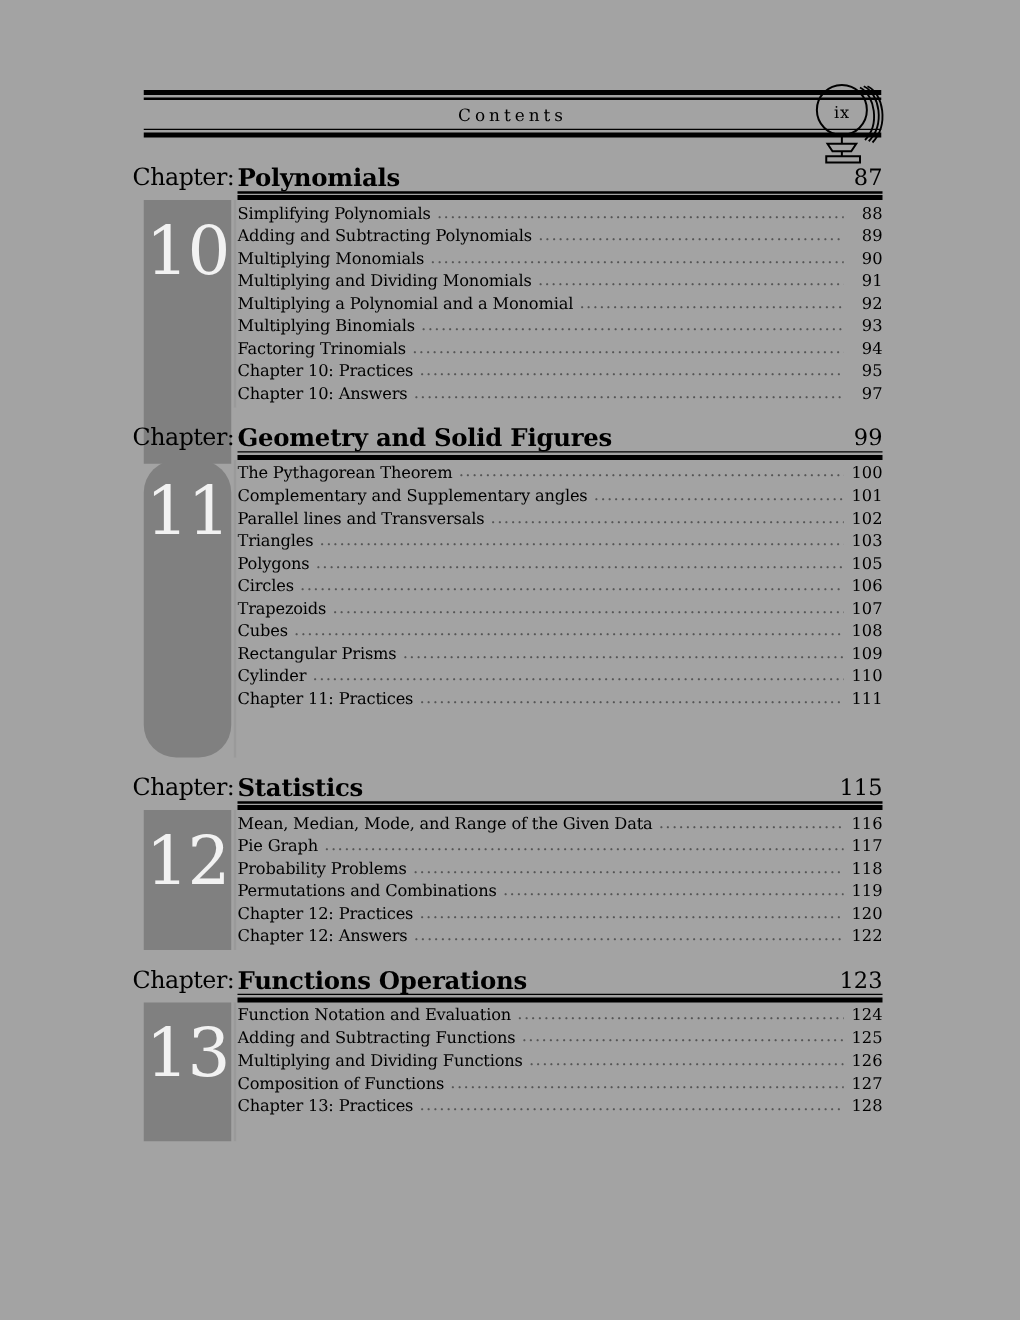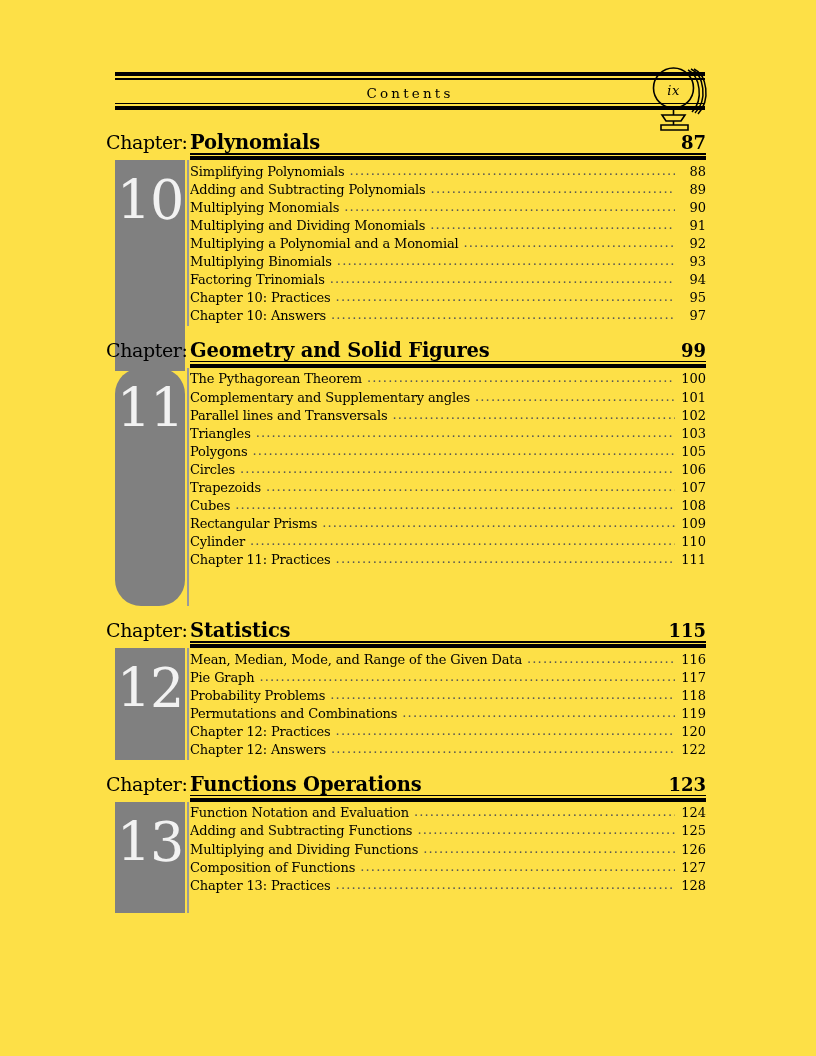--- a/index.html
+++ b/index.html
@@ -14,21 +14,21 @@
     color: #000000;
     position: relative;
     overflow: hidden;
   }
 
   .page {
     position: absolute;
     left: 0; top: 0;
     width: 816px;
     height: 1056px;
-    background: #fde047;
+    background: #a3a3a3;
   }
 
   
   .header {
     position: absolute;
     left: 115px;
     top: 72px;
     width: 590px;
     height: 38px;
   }
@@ -73,21 +73,20 @@
   .globe-label {
     position: absolute;
     left: 0;
     top: 21px;
     width: 51px;
     text-align: center;
     font-family: "DejaVu Serif", serif;
     font-size: 13px;
     color: #000;
     letter-spacing: 0.5px;
-    font-style: italic;
   }
 
   
   .chapter {
     position: absolute;
     left: 106px;
     width: 600px;
   }
 
   .chapter-head {
@@ -114,21 +113,21 @@
     font-size: 19.5px;
     line-height: 21px;
     color: #000;
     letter-spacing: -0.2px;
   }
   .chapter-page {
     position: absolute;
     right: 0;
     bottom: 1px;
     font-family: "DejaVu Serif", serif;
-    font-weight: bold;
+    font-weight: normal;
     font-size: 18px;
     line-height: 19px;
     color: #000;
   }
 
   
   .chapter-rule {
     position: absolute;
     left: 84px;
     right: 0;

